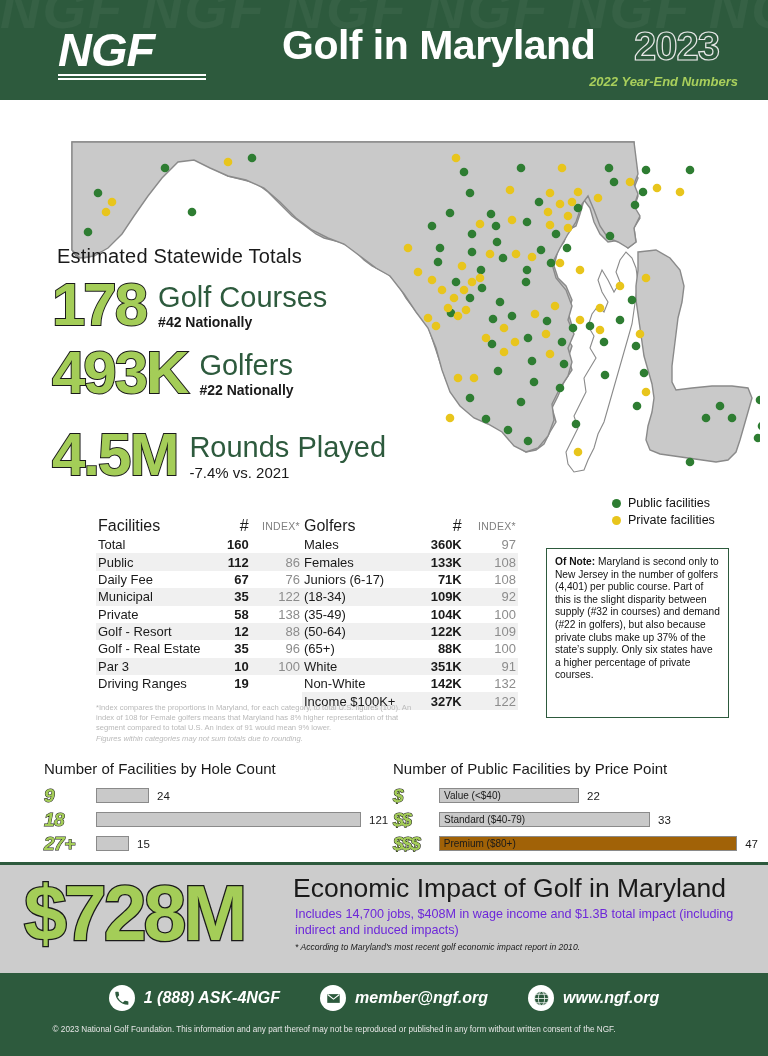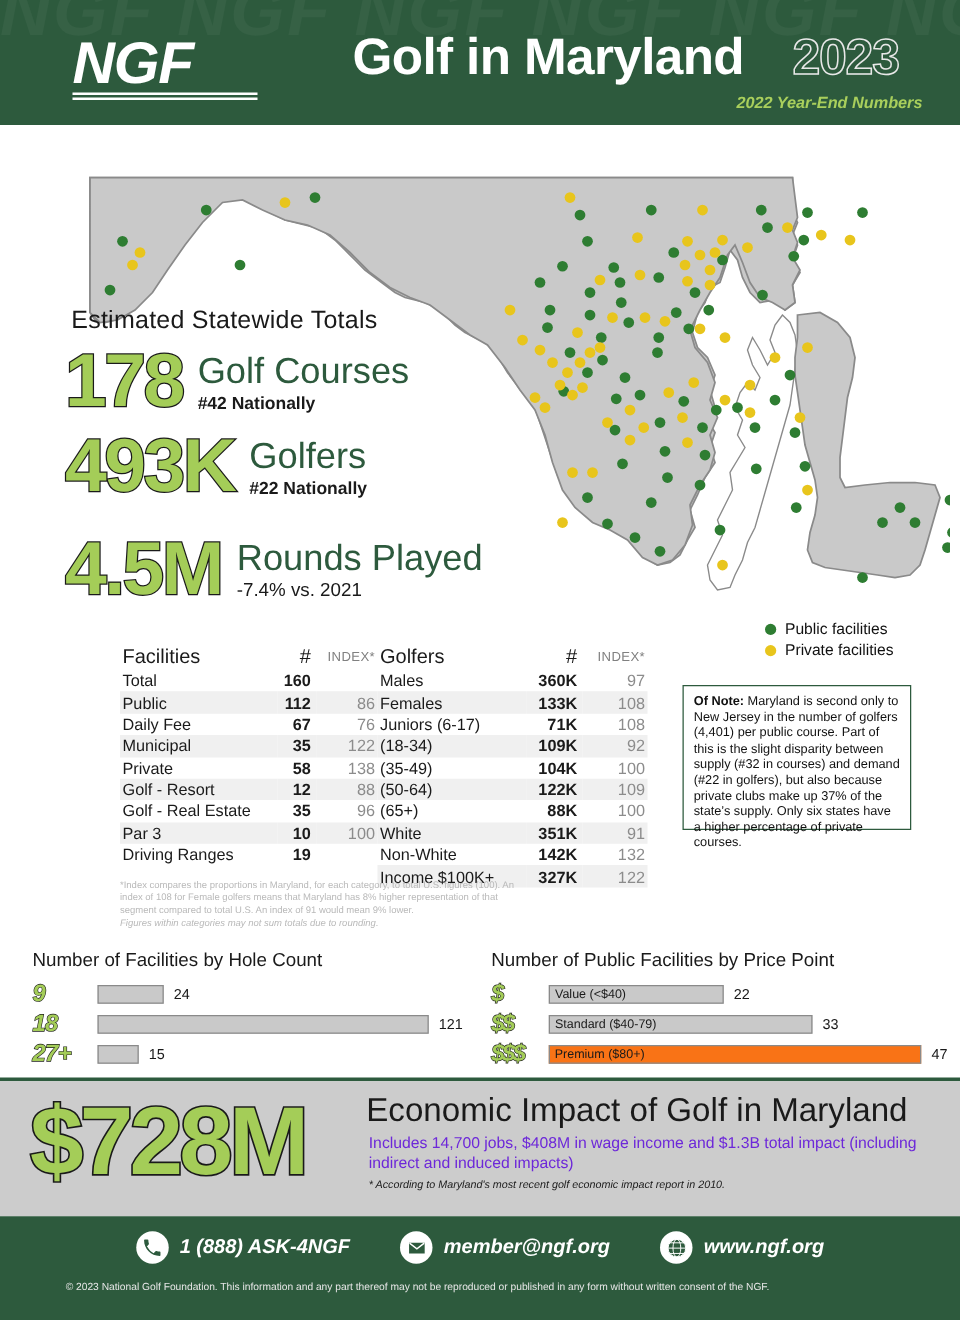--- a/index.html
+++ b/index.html
@@ -121,32 +121,32 @@
 
   .footnote {
     position:absolute; left:96px; top:703px; width: 440px;
     font-size: 7.6px; color: #b9b9b9; line-height: 10.2px;
   }
   .footnote .ital { font-style: italic; }
 
   
   .ofnote {
     position:absolute; left:546px; top:548px;
-    width: 183px; height: 116px;
+    width: 183px; height: 170px;
     border: 1.5px solid #2d5a3d;
     background:#fff;
     padding: 7px 8px;
     font-size: 10.2px; line-height: 12.6px; color:#111;
     box-sizing: border-box;
   }
   .ofnote b { font-weight: bold; }
 
   
   .chartsec { position:absolute; top:760px; }
-  .chart-left { left: 26px; width: 350px; }
+  .chart-left { left: 44px; width: 350px; }
   .chart-right { left: 393px; width: 365px; }
   .chart-title { font-size: 15px; color:#1a1a1a; margin-bottom: 9px;}
   .bar-row { display:flex; align-items:center; height: 19px; margin-bottom: 5px;}
   .bar-icon {
     width: 52px; font-size: 19px; font-weight:bold; font-style:italic;
     color:#a4cd58; -webkit-text-stroke: 1px #1a1a1a; paint-order: stroke fill;
     letter-spacing:-0.5px;
   }
   .bar-icon.money { width: 46px; letter-spacing: -2px;}
   .bar {
@@ -607,21 +607,21 @@
       </div>
       <div class="bar-row">
         <div class="bar-icon money">$$</div>
         <div class="bar" style="width: 211px; background: rgb(201, 201, 201);">
           <span class="bar-inlabel">Standard ($40-79)</span>
         </div>
         <div class="bar-val">33</div>
       </div>
       <div class="bar-row">
         <div class="bar-icon money">$$$</div>
-        <div class="bar" style="width: 300px; background: #f97316;">
+        <div class="bar" style="width: 300px; background: #a16207;">
           <span class="bar-inlabel">Premium ($80+)</span>
         </div>
         <div class="bar-val">47</div>
       </div>
     </div>
 </div>
 
 <div class="greenline"></div>
 <div class="econ">
   <div class="econ-num">$728M</div>

